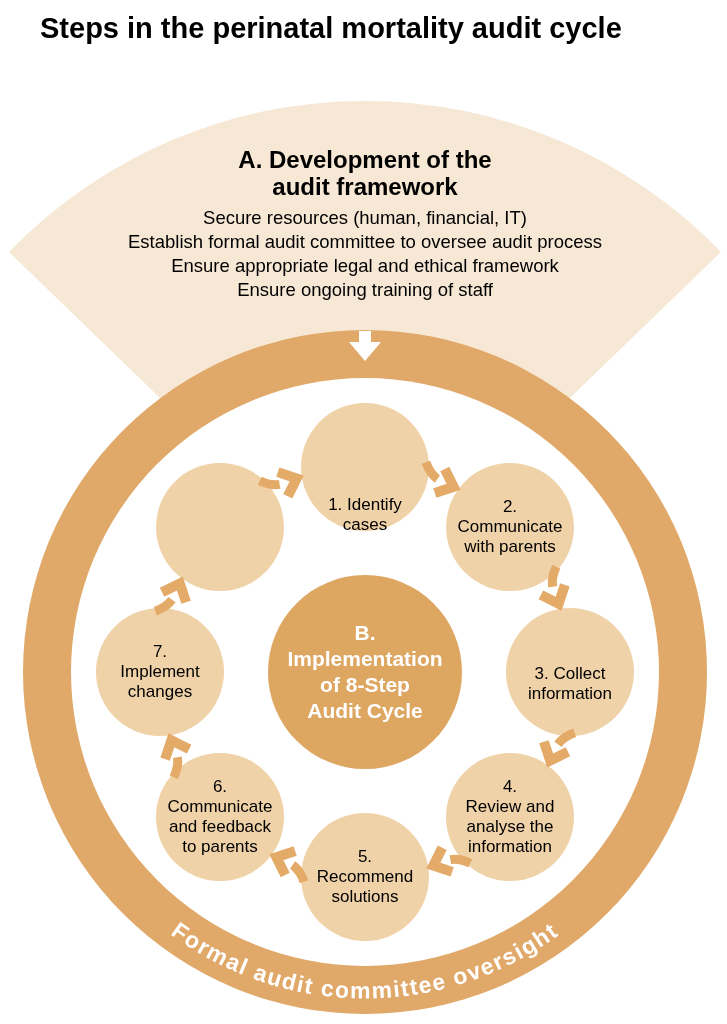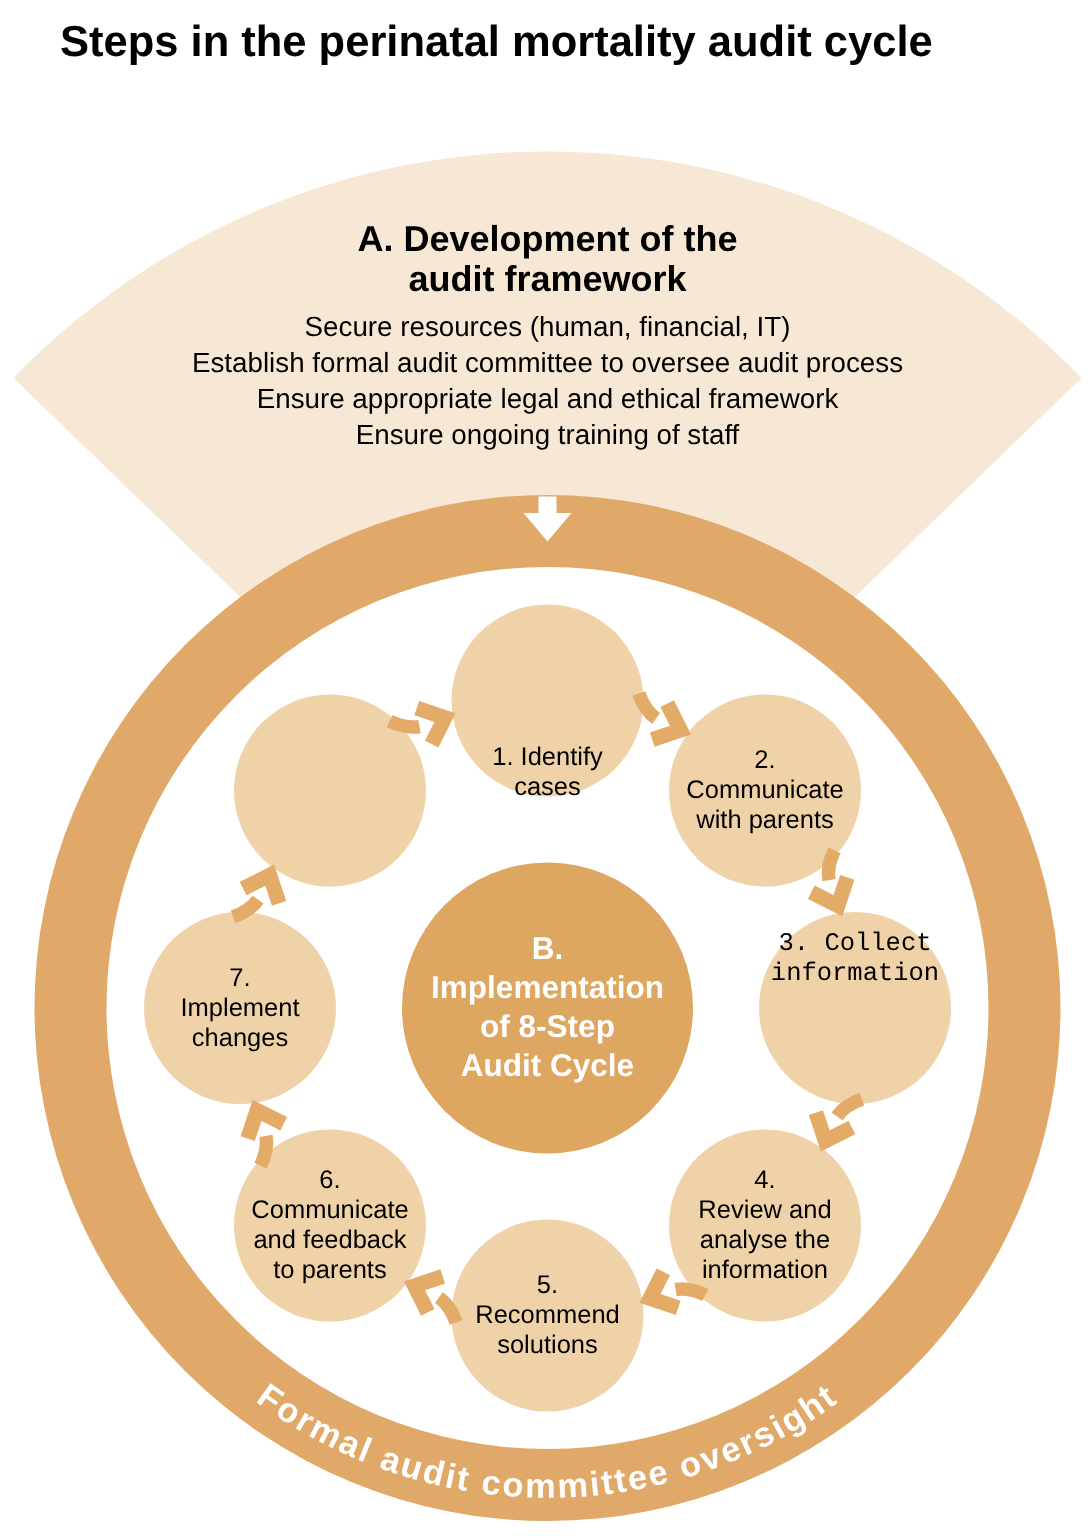--- a/index.html
+++ b/index.html
@@ -124,21 +124,21 @@
     <div>Establish formal audit committee to oversee audit process</div>
     <div>Ensure appropriate legal and ethical framework</div>
     <div>Ensure ongoing training of staff</div>
   </div>
 
   <div class="step-label" style="left:365px; top:467px;margin-top:48px;">1. Identify
 cases</div>
   <div class="step-label" style="left:510px; top:527px;">2.
 Communicate
 with parents</div>
-  <div class="step-label" style="left:570px; top:640px;font-family:Liberation Mono, monospace;">3. Collect
+  <div class="step-label" style="left:570px; top:684px;">3. Collect
 information</div>
   <div class="step-label" style="left:510px; top:817px;">4.
 Review and
 analyse the
 information</div>
   <div class="step-label" style="left:365px; top:877px;">5.
 Recommend
 solutions</div>
   <div class="step-label" style="left:220px; top:817px;">6.
 Communicate

